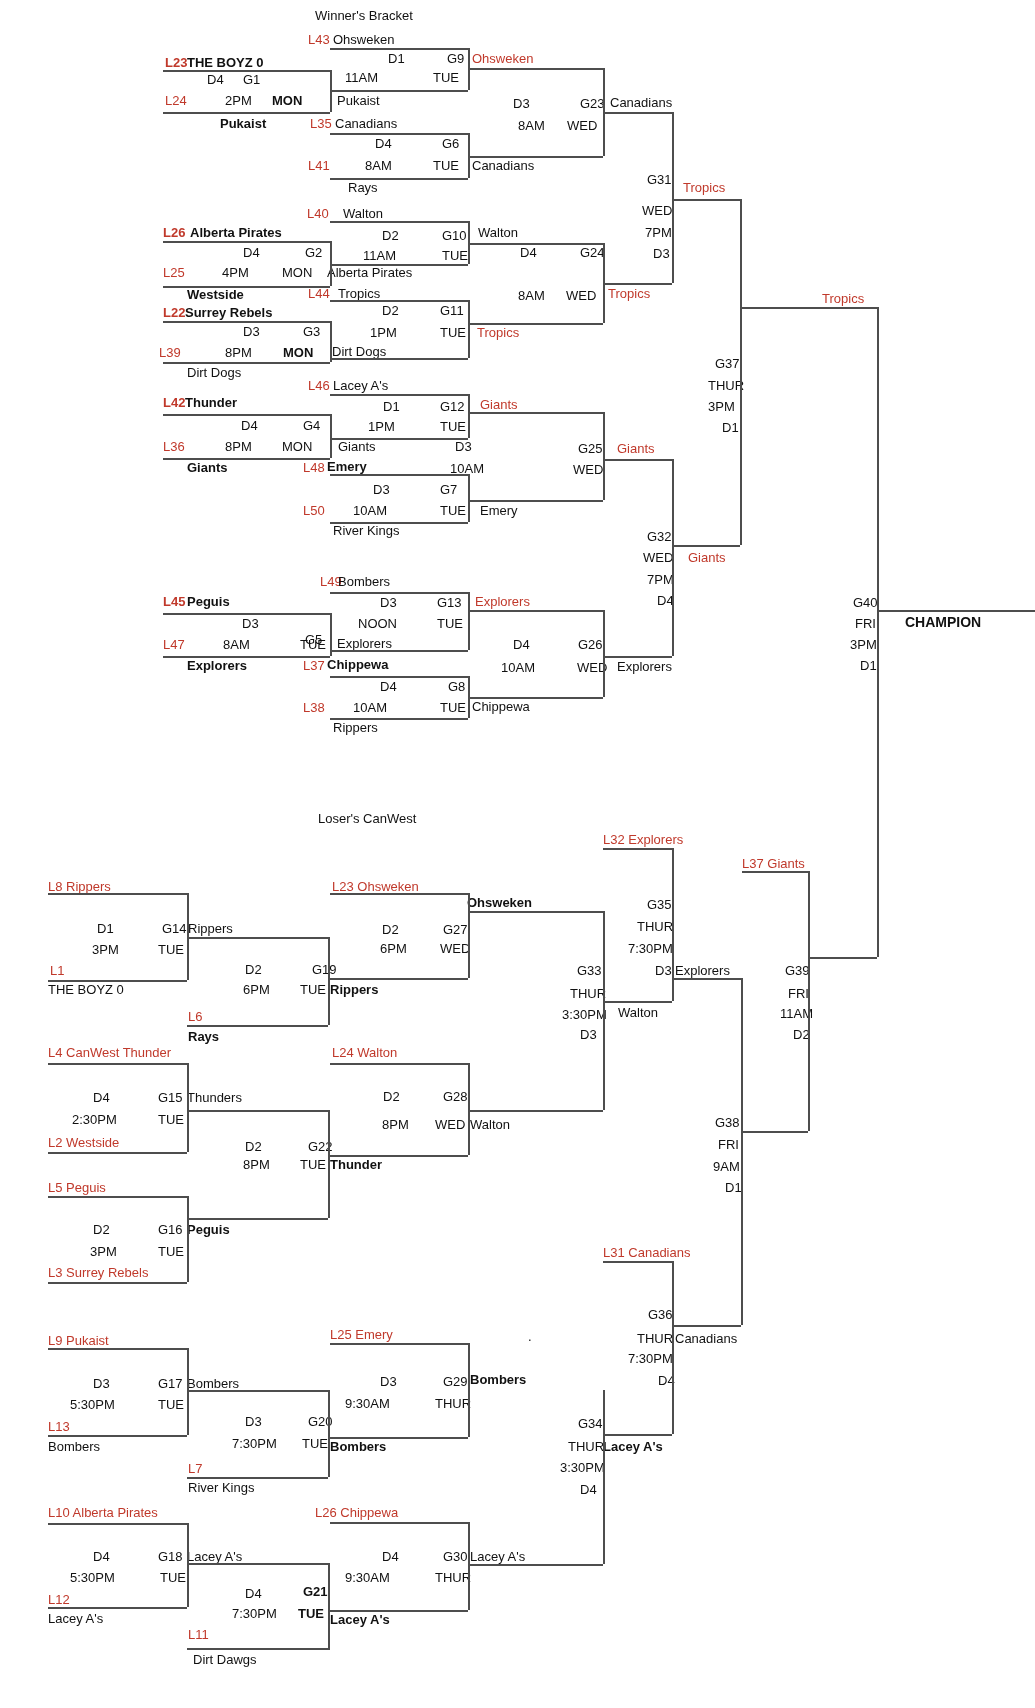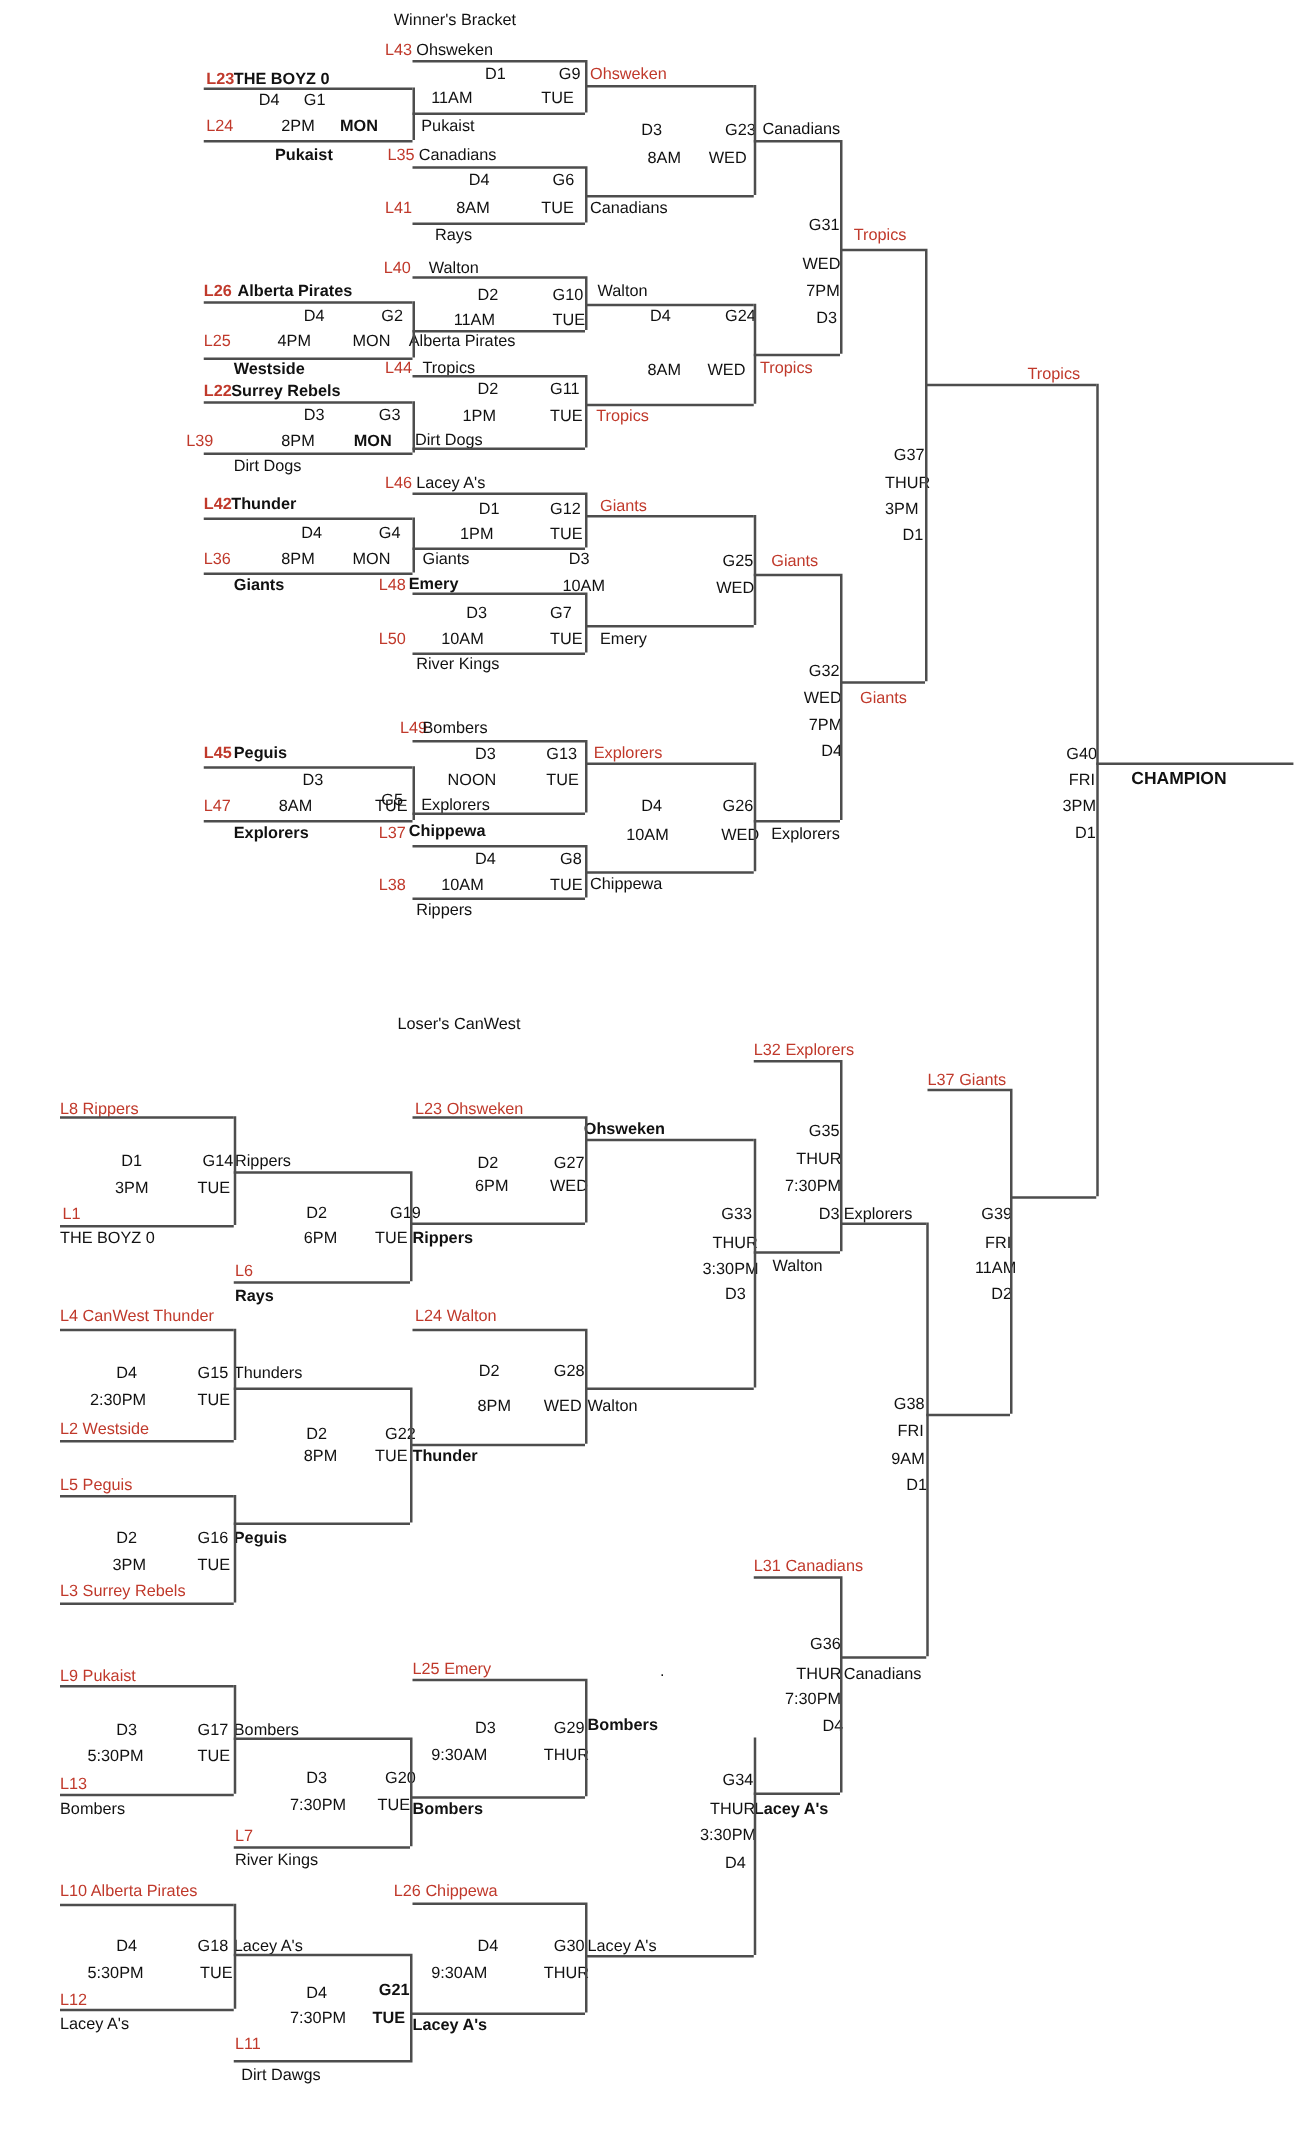--- a/index.html
+++ b/index.html
@@ -75,21 +75,21 @@
     <div class="lbl r" style="left: 608px; top: 287px;">Tropics</div>
     <div class="lbl" style="left: 382px; top: 304px;">D2</div>
     <div class="lbl" style="left: 440px; top: 304px;">G11</div>
     <div class="lbl b r" style="left: 163px; top: 306px;">L22</div>
     <div class="lbl b" style="left: 185px; top: 306px;">Surrey Rebels</div>
     <div class="lbl" style="left: 243px; top: 325px;">D3</div>
     <div class="lbl" style="left: 303px; top: 325px;">G3</div>
     <div class="lbl" style="left: 370px; top: 326px;">1PM</div>
     <div class="lbl" style="left: 440px; top: 326px;">TUE</div>
     <div class="lbl r" style="left: 477px; top: 326px;">Tropics</div>
-    <div class="lbl r" style="left: 149px; top: 346px;">L39</div>
+    <div class="lbl r" style="left: 159px; top: 346px;">L39</div>
     <div class="lbl" style="left: 225px; top: 346px;">8PM</div>
     <div class="lbl b" style="left: 283px; top: 346px;">MON</div>
     <div class="lbl" style="left: 332px; top: 345px;">Dirt Dogs</div>
     <div class="lbl" style="left: 187px; top: 366px;">Dirt Dogs</div>
     <div class="lbl r" style="left: 308px; top: 379px;">L46</div>
     <div class="lbl" style="left: 333px; top: 379px;">Lacey A's</div>
     <div class="lbl" style="left: 715px; top: 357px;">G37</div>
     <div class="lbl" style="left: 708px; top: 379px;">THUR</div>
     <div class="lbl" style="left: 708px; top: 400px;">3PM</div>
     <div class="lbl" style="left: 722px; top: 421px;">D1</div>

